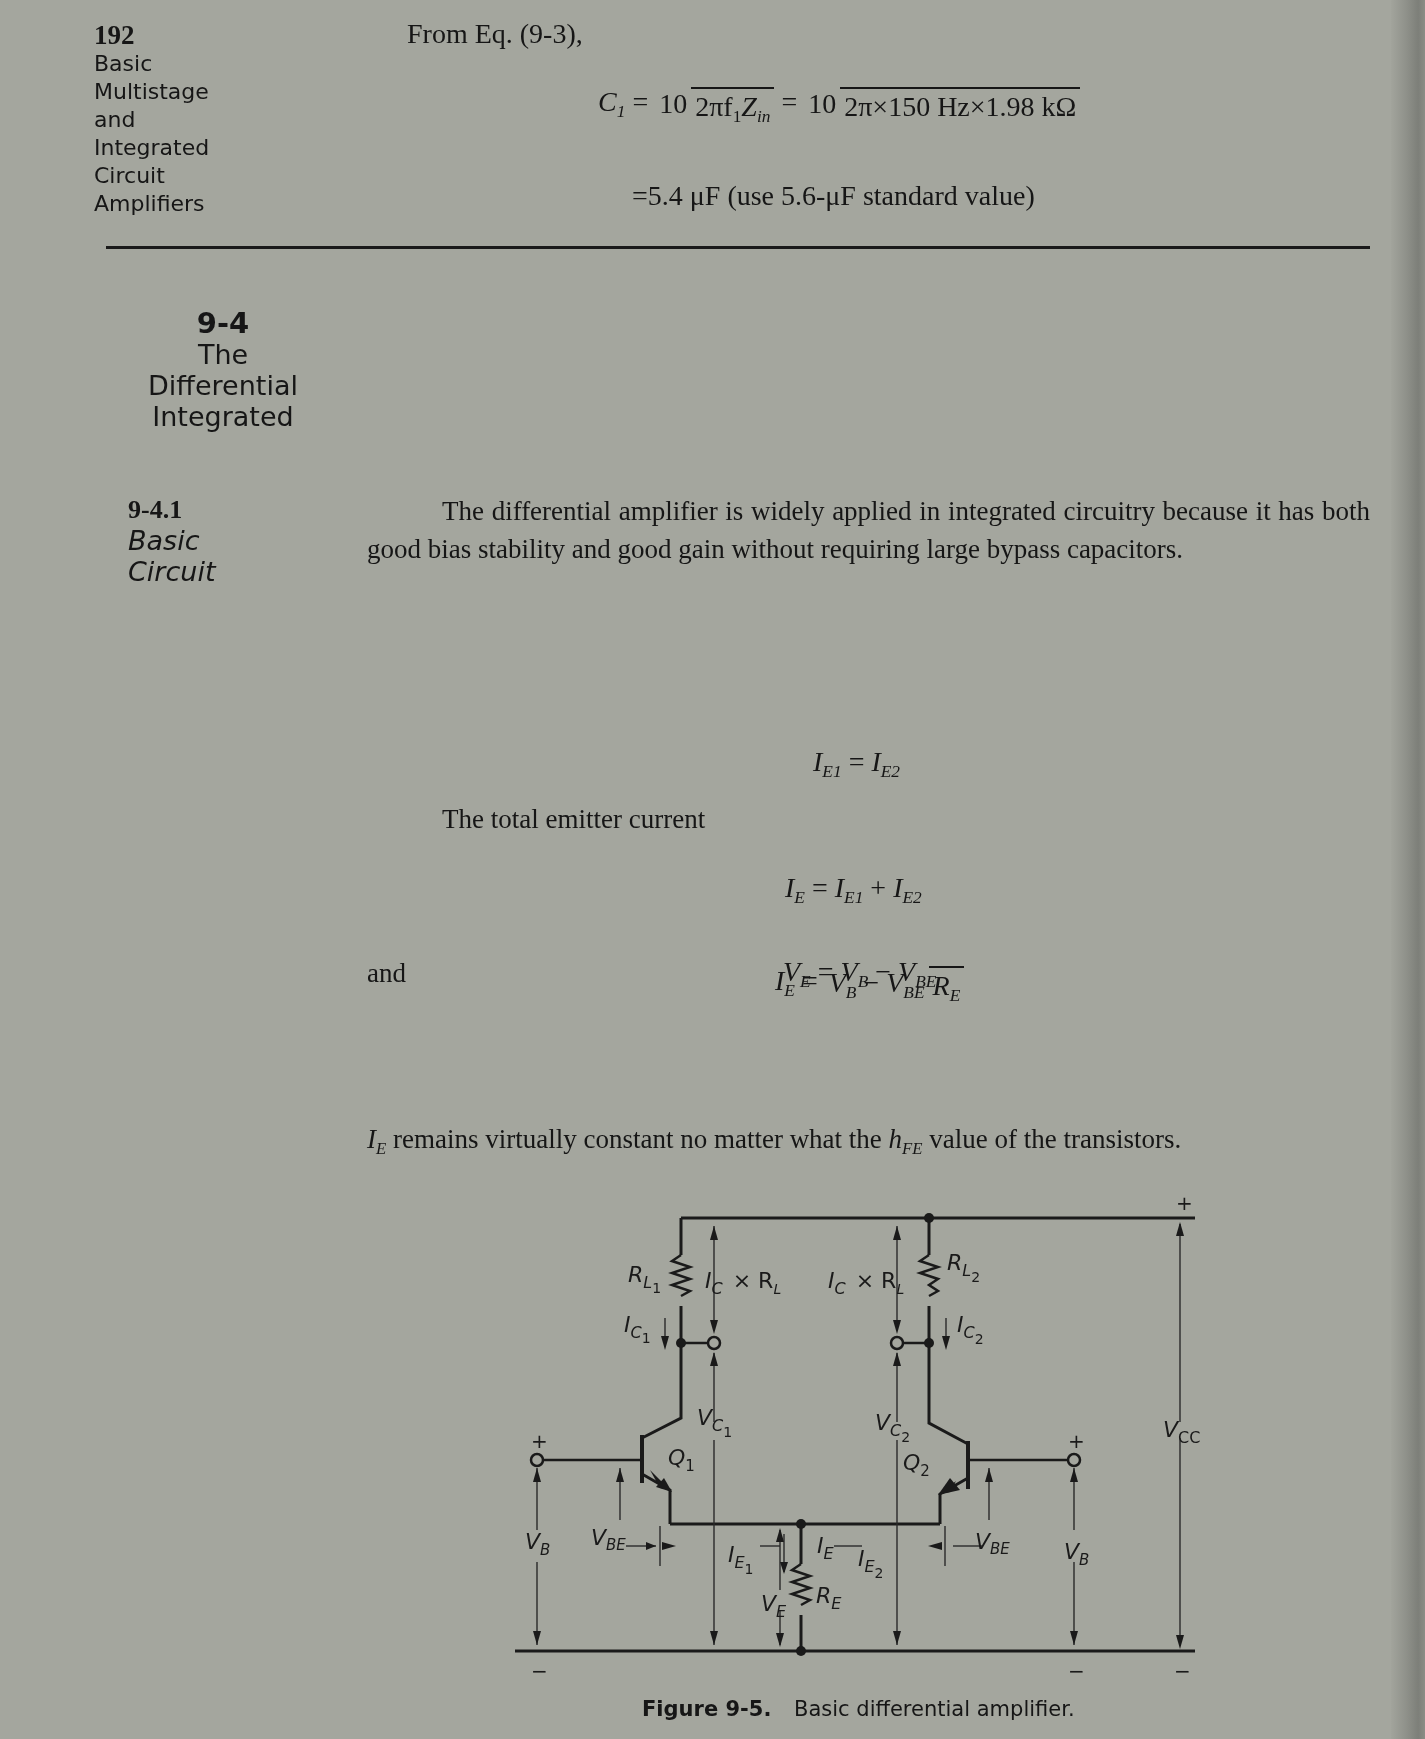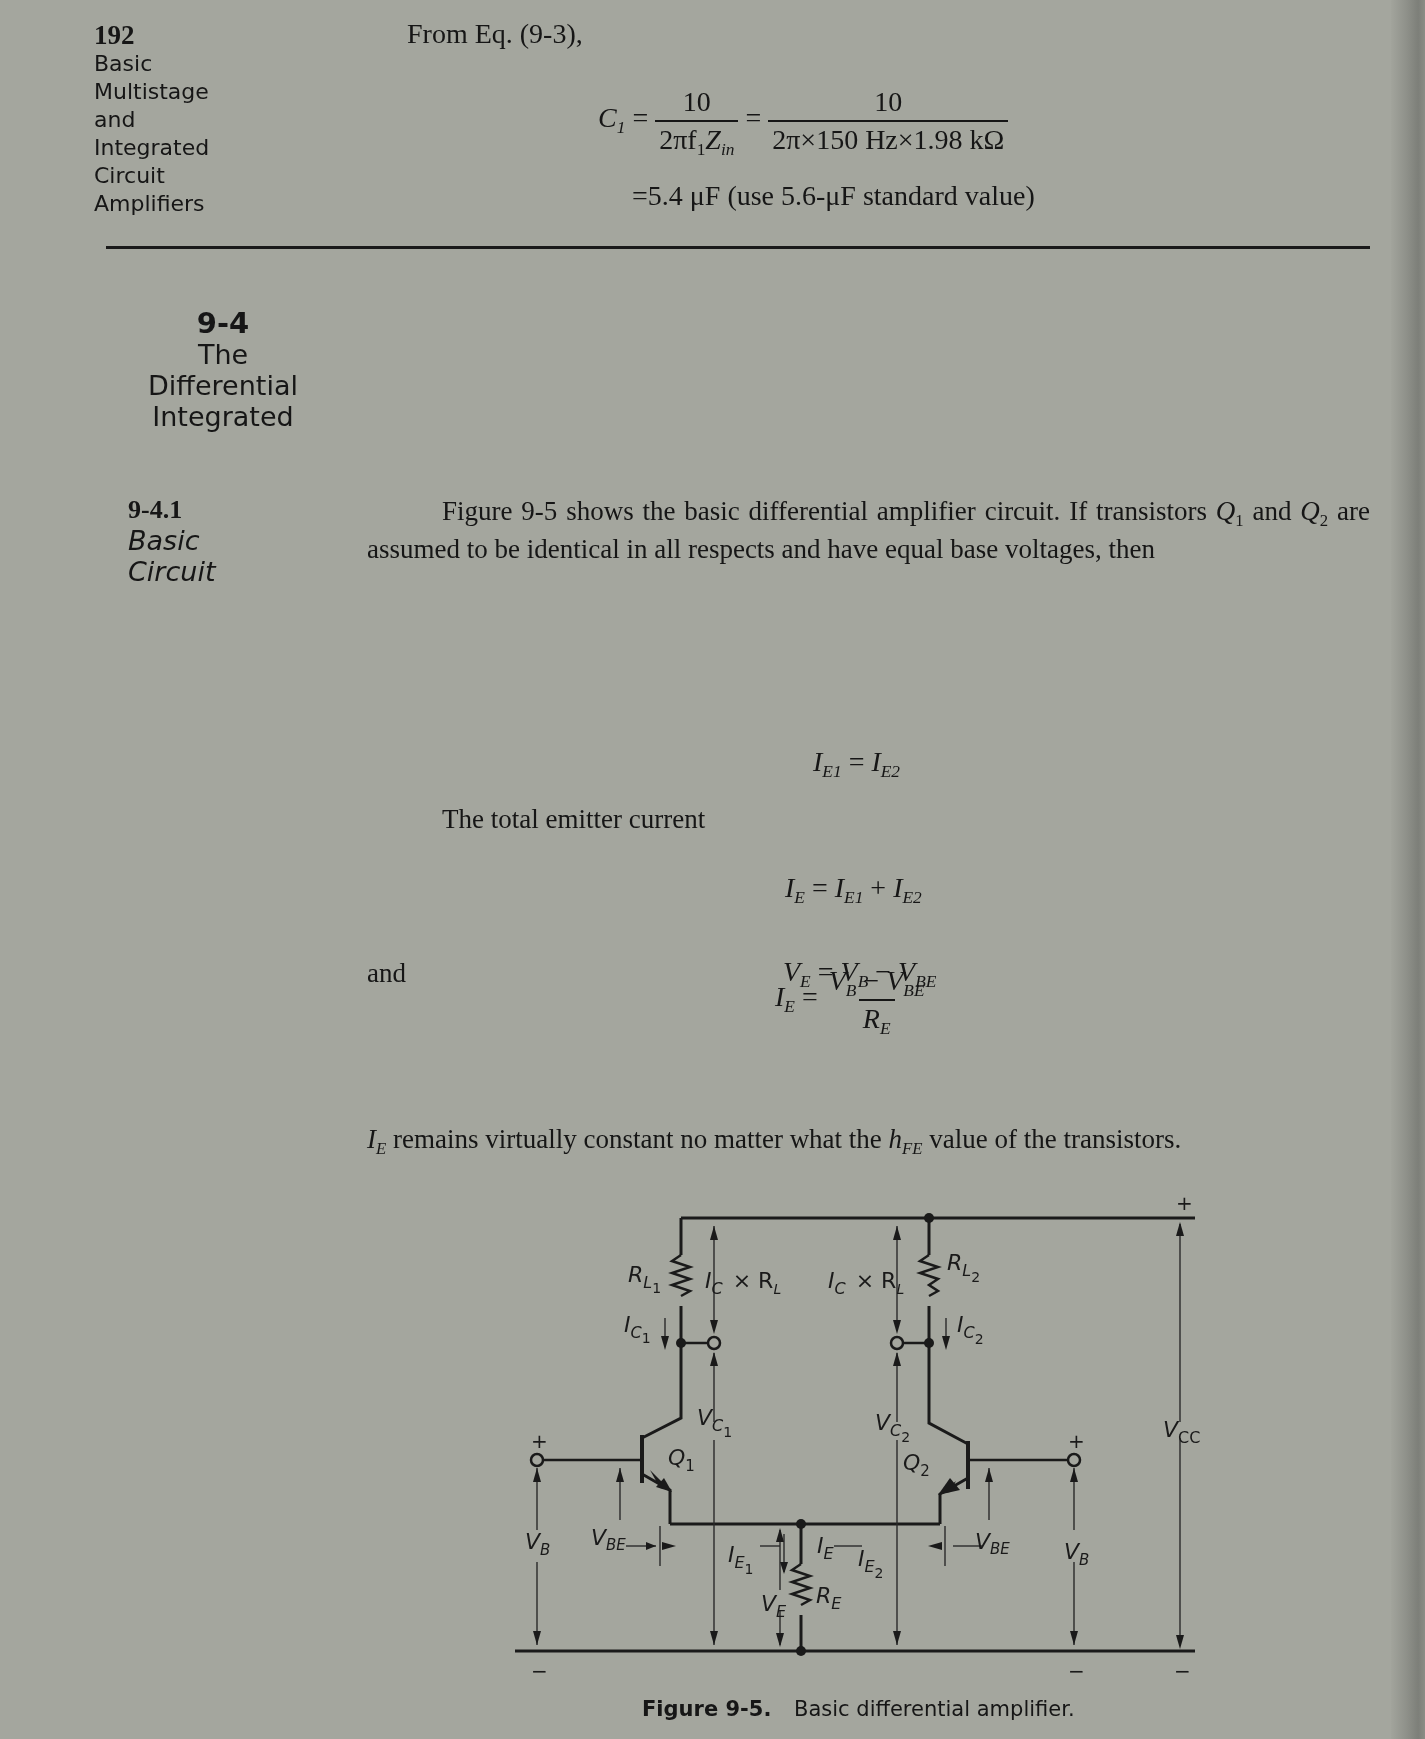--- a/index.html
+++ b/index.html
@@ -20,21 +20,21 @@
   .it { font-style:italic; }
 
   
   .running-head { left:94px; top:20px; width:170px; font-size:22px; line-height:28px; }
   .running-head .page-number { font-family:"Liberation Serif", serif; font-weight:bold; font-size:27px; line-height:30px; display:block; }
   .running-head .chapter-line { display:block; }
 
   .intro-line { left:367px; top:18px; font-size:28px;margin-left:40px; }
 
   
-  .frac { display:inline-flex; flex-direction:column; align-items:center; vertical-align:middle; }
+  .frac { display:inline-flex; flex-direction:row; align-items:center; vertical-align:middle; }
   .frac .num { padding:0 4px 2px; }
   .frac .den { border-top:2px solid #161616; padding:2px 4px 0; }
   .eq { font-size:28px; white-space:nowrap; }
   sub { font-size:62%; vertical-align:-0.35em; line-height:0; }
 
   .rule { left:106px; top:246px; width:1264px; height:3px; background:#1a1a1a; }
 
   .section-head { left:128px; top:308px; width:190px; text-align:center; font-size:27px; line-height:31px; }
   .section-head .num { font-family:"DejaVu Sans", sans-serif; font-weight:bold; font-size:29px; display:block; }
   .section-head .title-line { display:block; }
@@ -98,21 +98,21 @@
   <span class="title-line">Integrated</span>
 </div>
 
 <div class="abs subsection-head sans">
   <span class="num serif">9-4.1</span>
   <span class="title-line">Basic</span>
   <span class="title-line">Circuit</span>
 </div>
 
 <div class="abs body-text" style="top:492px;">
-  <p class="indent"><span>Figure 9-5 shows the basic differential amplifier circuit. If transistors </span><span class="it">Q</span><sub>1</sub><span> and </span><span class="it">Q</span><sub>2</sub><span> are assumed to be identical in all respects and have equal base voltages, then</span></p>
+  <p class="indent">The differential amplifier is widely applied in integrated circuitry because it has both good bias stability and good gain without requiring large bypass capacitors.</p>
 </div>
 
 <div class="center-eq it" style="left:813px; top:746px;">
   <span>I</span><sub>E1</sub><span style="font-style:normal"> = </span><span>I</span><sub>E2</sub>
 </div>
 
 <div class="abs body-text" style="top:800px; left:442px; width:auto;">The total emitter current</div>
 
 <div class="center-eq it" style="left:785px; top:872px;">
   <span>I</span><sub>E</sub><span style="font-style:normal"> = </span><span>I</span><sub>E1</sub><span style="font-style:normal"> + </span><span>I</span><sub>E2</sub>

